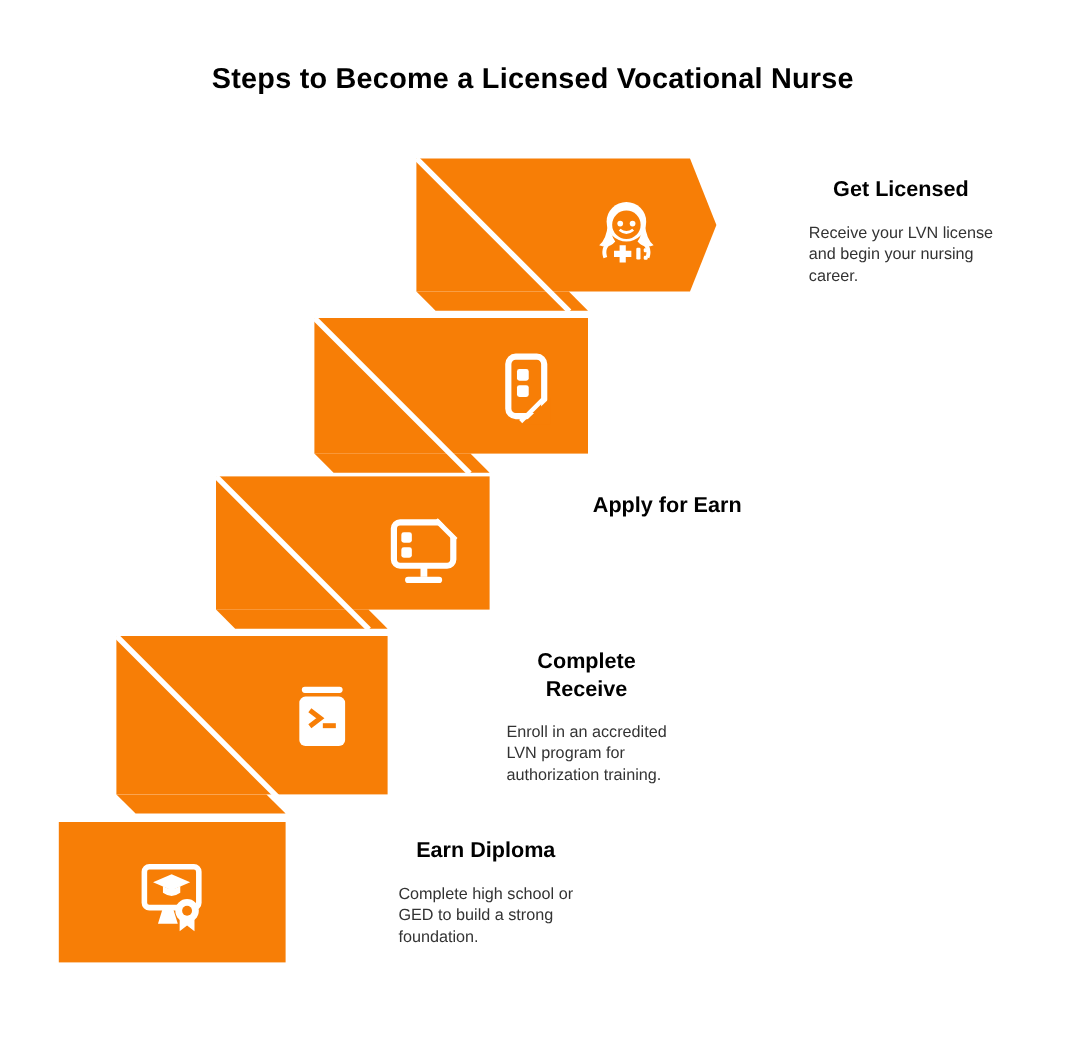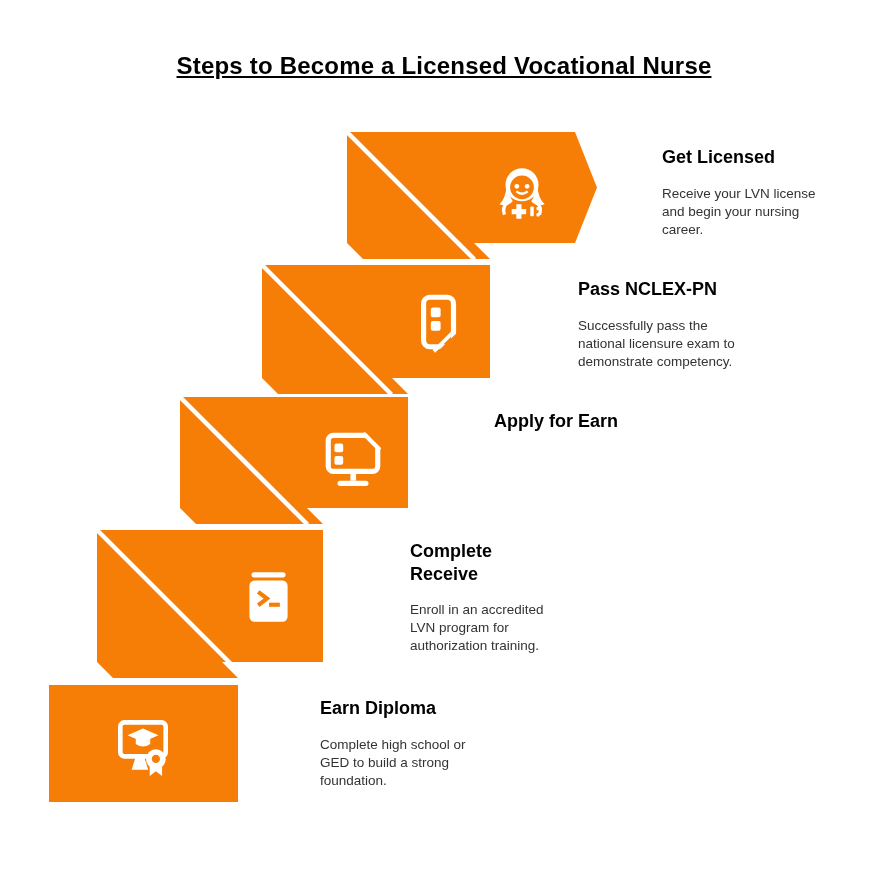--- a/index.html
+++ b/index.html
@@ -2,37 +2,36 @@
 <html style="--accent: #F77E06; --bg: #FFFFFF; --icon-color: #FFFFFF; --title-color: #000000; --body-color: #333333;"><head>
 <meta charset="utf-8">
 <style>
   html,body{margin:0;padding:0;}
   body{font-family:"Liberation Sans",sans-serif;background:#fff;}
   .canvas{position:relative;width:888px;height:876px;background:var(--bg,#fff);overflow:hidden;}
   .main-title{
     position:absolute;left:0;top:52px;width:888px;margin:0;
     text-align:center;font-size:24px;font-weight:bold;color:var(--title-color,#000);
     letter-spacing:.2px;
-    text-decoration:underline;
   }
   .stairs{position:absolute;left:0;top:0;}
   .stairs .shape{fill:var(--accent,#F77E06);}
   .stairs .stripe{stroke:var(--bg,#fff);stroke-width:4.5;}
   .icon{position:absolute;width:66px;height:66px;}
   .icon .ink{fill:var(--icon-color,#fff);}
   .icon .ink-stroke{fill:none;stroke:var(--icon-color,#fff);}
   .icon .hole{fill:var(--accent,#F77E06);}
   .icon .hole-stroke{fill:none;stroke:var(--accent,#F77E06);}
   .step-text{position:absolute;}
   .step-title{
     margin:0 0 16px 0;font-size:18px;font-weight:bold;color:var(--title-color,#000);
-    line-height:1.25;white-space:pre-line;
+    line-height:1.25;white-space:pre-line;text-align:center;
   }
   .step-desc{
-    margin:0;font-size:13.5px;color:var(--body-color,#333);
+    margin:12px;font-size:13.5px;color:var(--body-color,#333);
     line-height:18px;white-space:pre-line;max-width:190px;
   }
 </style>
 </head>
 <body>
 
 <div class="canvas">
 
   <h1 class="main-title">Steps to Become a Licensed Vocational Nurse</h1>
 
@@ -112,26 +111,20 @@
     <circle class="hole" cx="44.5" cy="46.5" r="4"></circle>
     <polygon class="ink" points="38.5,53 50.5,53 50.5,63 44.5,58.5 38.5,63"></polygon>
   </svg>
 
   <div class="step-text" style="left:662px;top:146px">
     <h2 class="step-title">Get Licensed</h2>
     <p class="step-desc">Receive your LVN license
 and begin your nursing
 career.</p>
   </div>
-  <div class="step-text" style="left:578px;top:278px">
-    <h2 class="step-title">Pass NCLEX-PN</h2>
-    <p class="step-desc">Successfully pass the
-national licensure exam to
-demonstrate competency.</p>
-  </div>
   <div class="step-text" style="left:494px;top:410px">
     <h2 class="step-title">Apply for Earn</h2>
   </div>
   <div class="step-text" style="left:410px;top:540px">
     <h2 class="step-title">Complete
 Receive</h2>
     <p class="step-desc">Enroll in an accredited
 LVN program for
 authorization training.</p>
   </div>

